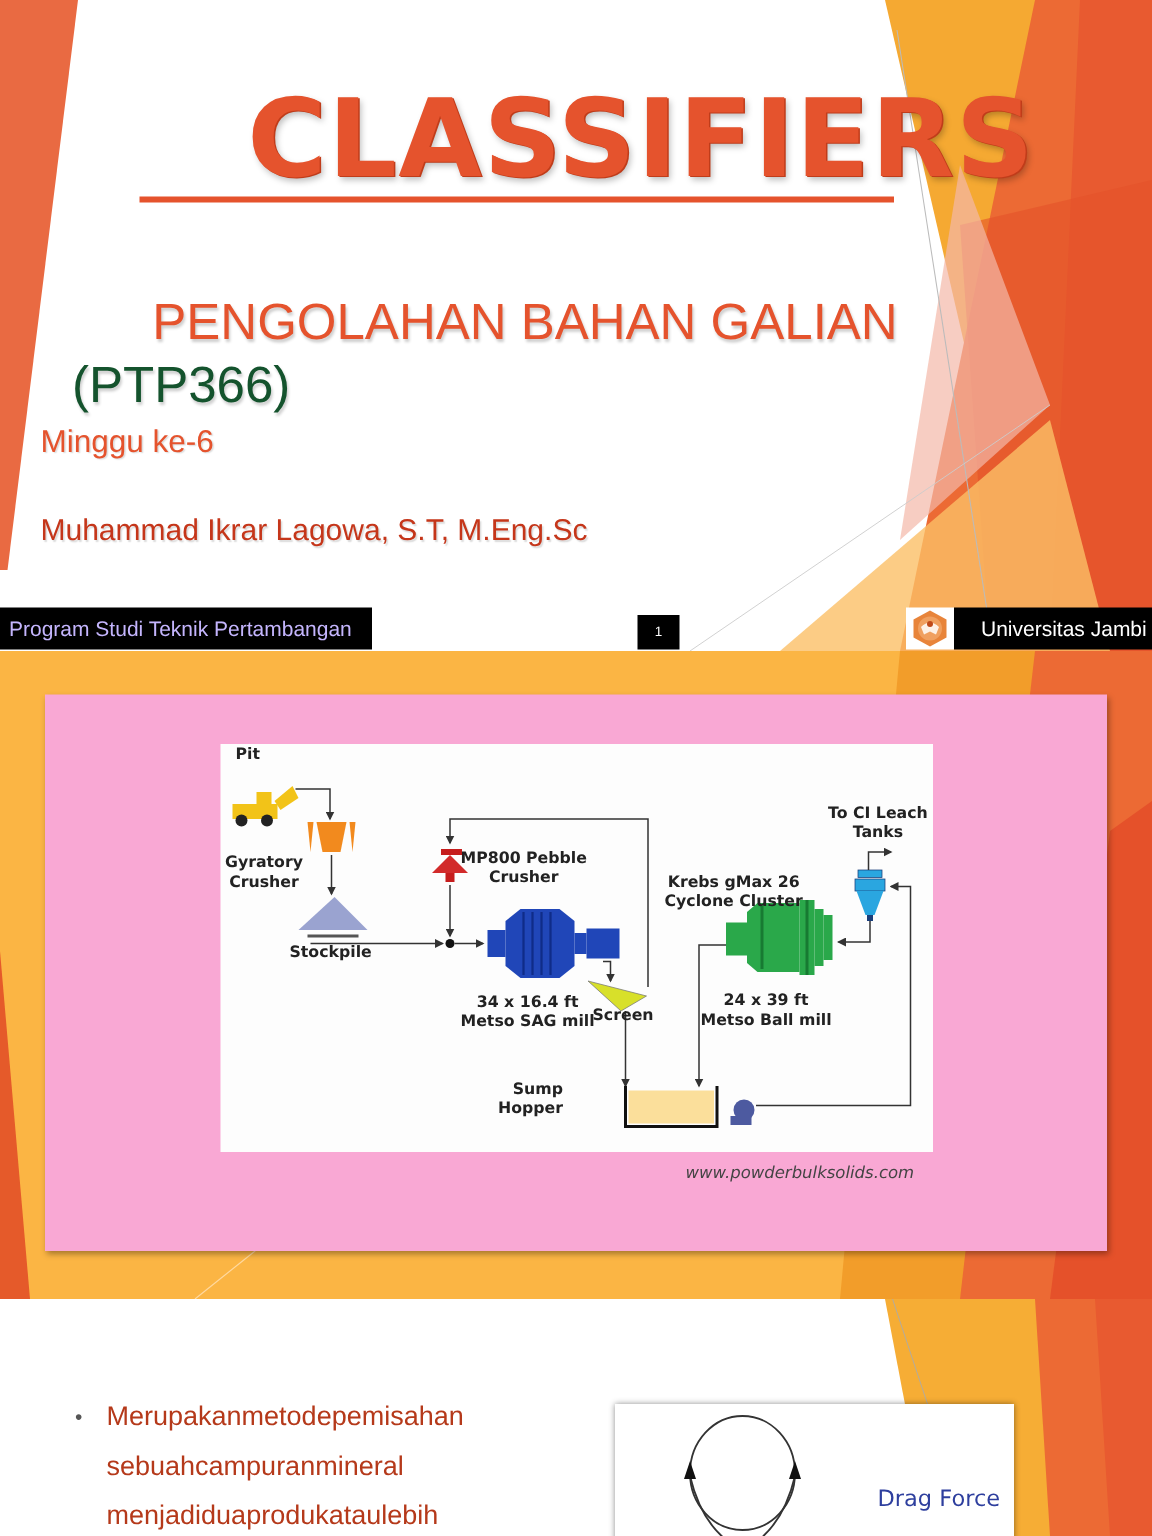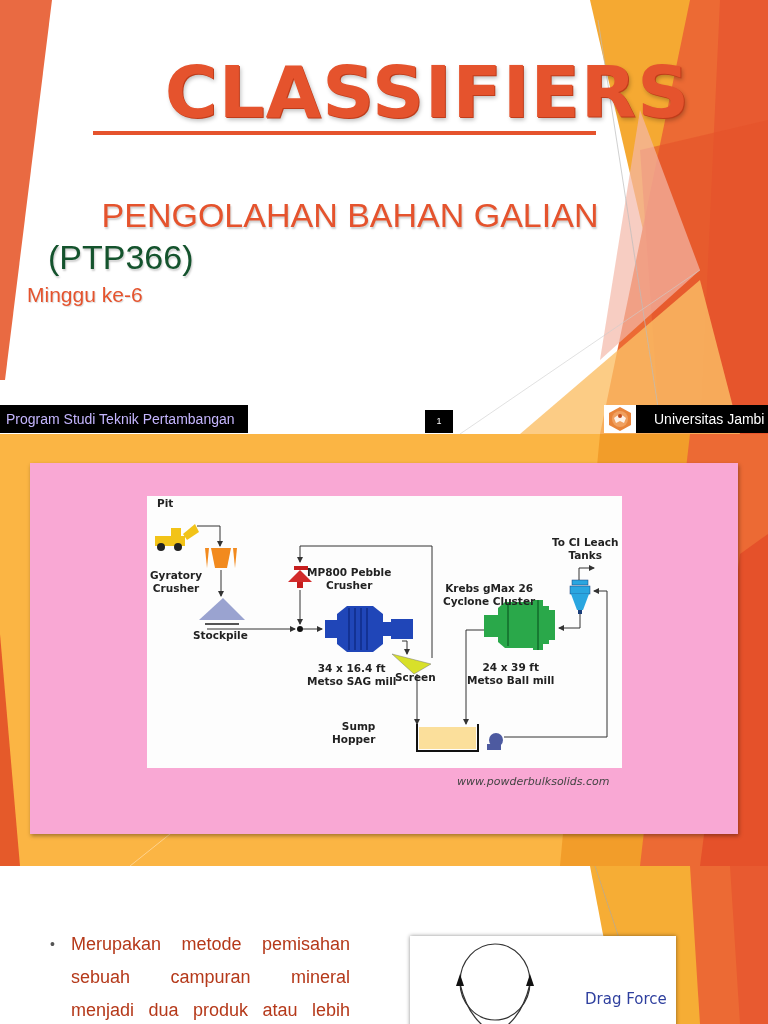--- a/index.html
+++ b/index.html
@@ -56,21 +56,21 @@
   }
   .diagram { position: absolute; left: 117px; top: 33px; width: 475px; height: 272px; background: #fdfdfd; }
   .diagram svg { position: absolute; left: 0; top: 0; }
   .dlabel { position: absolute; font-family: "DejaVu Sans", sans-serif; font-weight: bold; font-size: 10.5px; color: #222; line-height: 13px; text-align: center; white-space: nowrap; }
   .credit { position: absolute; left: 427px; top: 312px; font-family: "DejaVu Sans", sans-serif; font-size: 11px; color: #444; font-style: italic; }
 
   
   .s3-title { position: absolute; left: 48px; top: 14px; font-size: 30px; font-weight: bold; font-style: italic; color: #b5391a; }
   .s3-bullet { position: absolute; left: 50px; top: 62px; width: 300px; font-size: 18px; color: #b5391a; line-height: 33px; }
   .s3-bullet .dot { position: absolute; left: 0; top: 0; font-size: 14px; color: #555; }
-  .s3-line { display: flex; justify-content: space-between; padding-left: 21px; }
+  .s3-line { display: flex; justify-content: flex-start; padding-left: 21px; }
   .s3-fig {
     position: absolute; left: 410px; top: 70px; width: 266px; height: 100px; background: #fff;
     box-shadow: 0 0 4px rgba(0,0,0,0.45);
   }
   .drag-label { position: absolute; left: 175px; top: 54px; font-family: "DejaVu Sans", sans-serif; font-size: 15px; color: #2e3f9e; }
 </style>
 </head>
 <body>
 
 <div class="slide" id="slide1">
@@ -84,20 +84,21 @@
     <polygon points="520,434 700,280 740,434" fill="#fbbf66" opacity="0.8"></polygon>
     <line x1="598" y1="20" x2="660" y2="420" stroke="#bbb" stroke-width="0.7"></line>
     <line x1="460" y1="434" x2="700" y2="270" stroke="#ccc" stroke-width="0.6"></line>
   </svg>
 
   <div class="s1-title">CLASSIFIERS</div>
   <div class="s1-underline"></div>
   <div class="s1-sub1">PENGOLAHAN BAHAN GALIAN</div>
   <div class="s1-sub2">(PTP366)</div>
   <div class="s1-week">Minggu ke-6</div>
+  <div class="s1-author">Muhammad Ikrar Lagowa, S.T, M.Eng.Sc</div>
 
   <div class="footer-left">Program Studi Teknik Pertambangan</div>
   <div class="footer-page">1</div>
   <div class="footer-logo">
     <svg width="26" height="26" viewBox="0 0 26 26">
       <polygon points="13,1 24,7 24,19 13,25 2,19 2,7" fill="#e8843a"></polygon>
       <circle cx="13" cy="13" r="8" fill="#f0a060"></circle>
       <path d="M7 12 Q13 6 19 12 L17 17 L13 15 L9 17 Z" fill="#fff" opacity="0.85"></path>
       <circle cx="13" cy="10" r="2" fill="#c04a1a"></circle>
     </svg>

